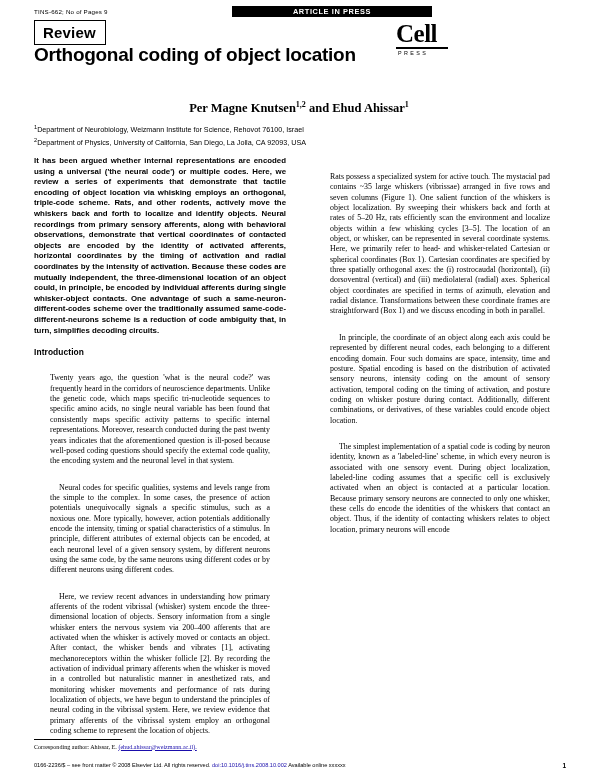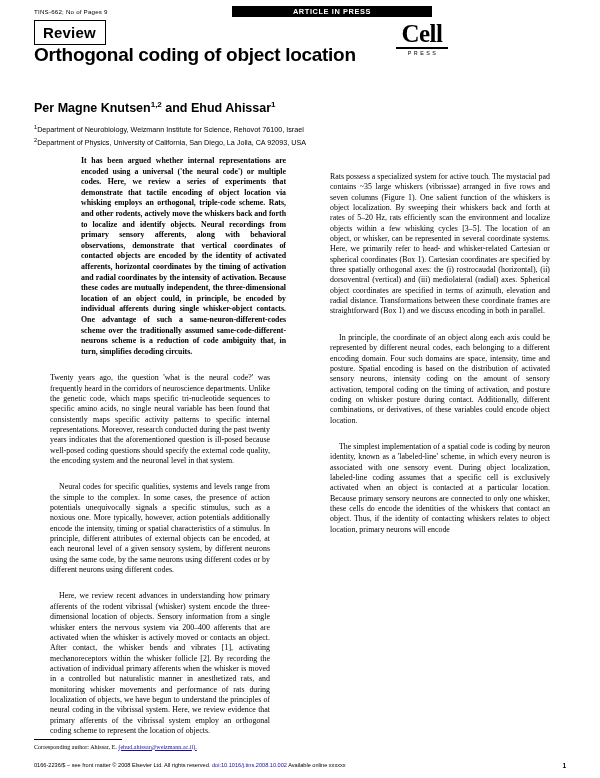--- a/index.html
+++ b/index.html
@@ -68,21 +68,21 @@
     font-weight: bold;
     letter-spacing: 0.2px;
   }
 
   
   .cell-logo {
     position: absolute;
     right: 34px;
     top: 22px;
     width: 52px;
-    text-align: center;
+    text-align: left;
   }
   .cell-logo .word {
     font-family: "Liberation Serif", serif;
     font-size: 25px;
     font-weight: bold;
     letter-spacing: -0.5px;
     line-height: 24px;
     color: #000;
   }
   .cell-logo .rule {
@@ -108,24 +108,25 @@
     font-size: 19px;
     font-weight: bold;
     letter-spacing: -0.3px;
     color: #000;
   }
   .authors {
     position: absolute;
     left: 34px;
     top: 100px;
     width: 530px;
-    font-family: Liberation Sans, sans-serif;
+    font-family: Liberation Serif, serif;
     font-size: 12.5px;
     font-weight: bold;
     color: #000;
+    text-align: center;
   }
   .authors sup { font-size: 8px; font-weight: bold; vertical-align: super; }
 
   .affils {
     position: absolute;
     left: 34px;
     top: 122px;
     width: 530px;
     font-family: "Liberation Sans", sans-serif;
     font-size: 7.2px;
@@ -148,27 +149,26 @@
     width: 252px;
     font-size: 7.9px;
     line-height: 10.35px;
     text-align: justify;
     color: #000;
   }
   .col.left  { left: 0; }
   .col.right { left: 280px; }
 
   .abstract {
-    font-family: Liberation Serif, serif;
+    font-family: Liberation Sans, sans-serif;
     font-weight: bold;
     font-size: 7.85px;
     line-height: 10.6px;
     text-align: justify;
     margin-bottom: 11px;
-    margin-left: 47px;
   }
   h2.sec {
     font-family: "Liberation Sans", sans-serif;
     font-size: 8.4px;
     font-weight: bold;
     margin: 0 0 3px 0;
     letter-spacing: 0.1px;
   }
   p.body {
     margin: 16px;
@@ -239,20 +239,21 @@
   <div class="affils">
     <div><sup>1</sup><span>Department of Neurobiology, Weizmann Institute for Science, Rehovot 76100, Israel</span></div>
     <div><sup>2</sup><span>Department of Physics, University of California, San Diego, La Jolla, CA 92093, USA</span></div>
   </div>
 
   <div class="cols">
 
     <div class="col left">
       <div class="abstract">It has been argued whether internal representations are encoded using a universal ('the neural code') or multiple codes. Here, we review a series of experiments that demonstrate that tactile encoding of object location via whisking employs an orthogonal, triple-code scheme. Rats, and other rodents, actively move the whiskers back and forth to localize and identify objects. Neural recordings from primary sensory afferents, along with behavioral observations, demonstrate that vertical coordinates of contacted objects are encoded by the identity of activated afferents, horizontal coordinates by the timing of activation and radial coordinates by the intensity of activation. Because these codes are mutually independent, the three-dimensional location of an object could, in principle, be encoded by individual afferents during single whisker-object contacts. One advantage of such a same-neuron-different-codes scheme over the traditionally assumed same-code-different-neurons scheme is a reduction of code ambiguity that, in turn, simplifies decoding circuits.</div>
 
+      <h2 class="sec">Introduction</h2>
       <p class="body first">Twenty years ago, the question 'what is the neural code?' was frequently heard in the corridors of neuroscience departments. Unlike the genetic code, which maps specific tri-nucleotide sequences to specific amino acids, no single neural variable has been found that consistently maps specific activity patterns to specific internal representations. Moreover, research conducted during the past twenty years indicates that the aforementioned question is ill-posed because well-posed coding questions should specify the external code quality, the encoding system and the neuronal level in that system.</p>
       <p class="body">Neural codes for specific qualities, systems and levels range from the simple to the complex. In some cases, the presence of action potentials unequivocally signals a specific stimulus, such as a noxious one. More typically, however, action potentials additionally encode the intensity, timing or spatial characteristics of a stimulus. In principle, different attributes of external objects can be encoded, at each neuronal level of a given sensory system, by different neurons using the same code, by the same neurons using different codes or by different neurons using different codes.</p>
       <p class="body">Here, we review recent advances in understanding how primary afferents of the rodent vibrissal (whisker) system encode the three-dimensional location of objects. Sensory information from a single whisker enters the nervous system via 200–400 afferents that are activated when the whisker is actively moved or contacts an object. After contact, the whisker bends and vibrates [1], activating mechanoreceptors within the whisker follicle [2]. By recording the activation of individual primary afferents when the whisker is moved in a controlled but naturalistic manner in anesthetized rats, and monitoring whisker movements and performance of rats during localization of objects, we have begun to understand the principles of neural coding in the vibrissal system. Here, we review evidence that primary afferents of the vibrissal system employ an orthogonal coding scheme to represent the location of objects.</p>
     </div>
 
     <div class="col right">
       <p class="body first">Rats possess a specialized system for active touch. The mystacial pad contains ~35 large whiskers (vibrissae) arranged in five rows and seven columns (Figure 1). One salient function of the whiskers is object localization. By sweeping their whiskers back and forth at rates of 5–20 Hz, rats efficiently scan the environment and localize objects within a few whisking cycles [3–5]. The location of an object, or whisker, can be represented in several coordinate systems. Here, we primarily refer to head- and whisker-related Cartesian or spherical coordinates (Box 1). Cartesian coordinates are specified by three spatially orthogonal axes: the (i) rostrocaudal (horizontal), (ii) dorsoventral (vertical) and (iii) mediolateral (radial) axes. Spherical object coordinates are specified in terms of azimuth, elevation and radial distance. Transformations between these coordinate frames are straightforward (Box 1) and we discuss encoding in both in parallel.</p>
       <p class="body">In principle, the coordinate of an object along each axis could be represented by different neural codes, each belonging to a different encoding domain. Four such domains are space, intensity, time and posture. Spatial encoding is based on the distribution of activated sensory neurons, intensity coding on the amount of sensory activation, temporal coding on the timing of activation, and posture coding on whisker posture during contact. Additionally, different combinations, or derivatives, of these variables could encode object location.</p>
       <p class="body">The simplest implementation of a spatial code is coding by neuron identity, known as a 'labeled-line' scheme, in which every neuron is associated with one sensory event. During object localization, labeled-line coding assumes that a specific cell is exclusively activated when an object is contacted at a particular location. Because primary sensory neurons are connected to only one whisker, these cells do encode the identities of the whiskers that contact an object. Thus, if the identity of contacting whiskers relates to object location, primary neurons will encode</p>
     </div>

